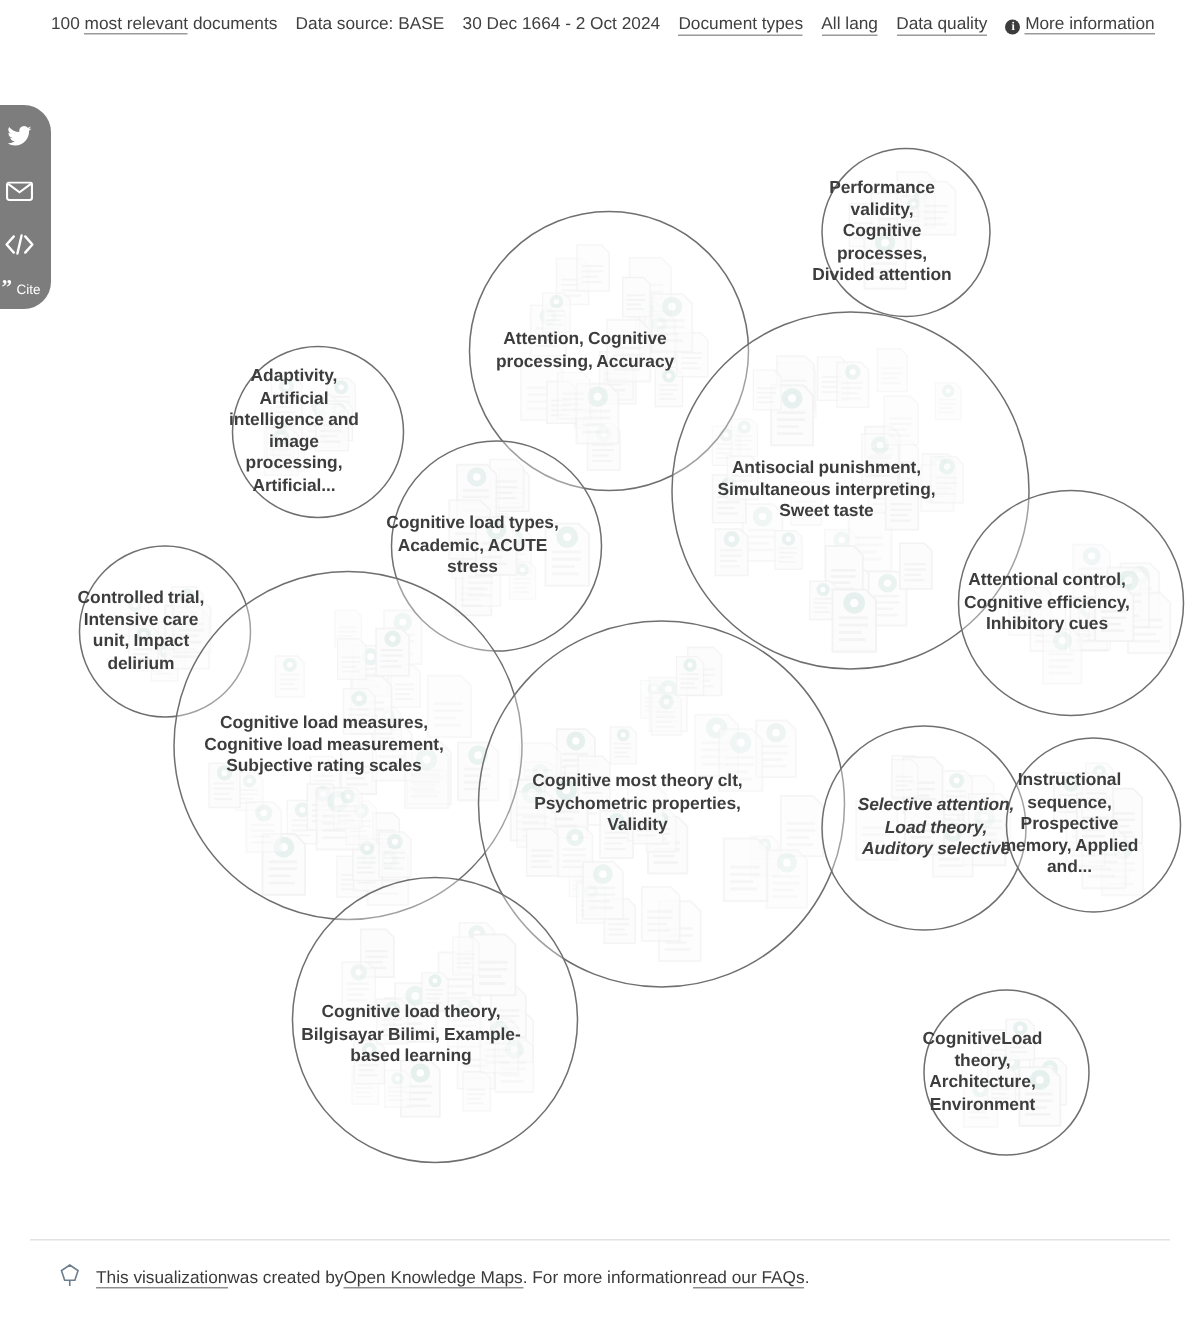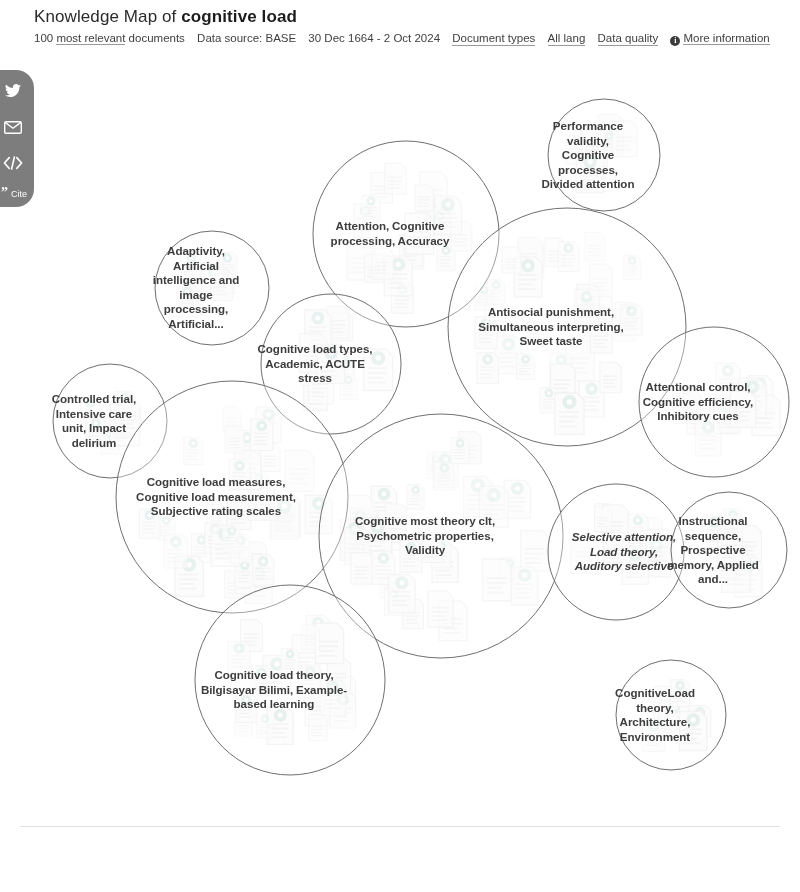--- a/index.html
+++ b/index.html
@@ -134,21 +134,20 @@
     border-bottom: 1px solid #8f8f8f;
     cursor: pointer;
   }
 </style>
 </head>
 <body>
 
 <div id="page">
 
   <div class="header">
-    <div class="map-title"><span>Knowledge Map of </span><span class="q">cognitive load</span></div>
 
     <div class="subline">
       <span class="seg"><span>100 </span><span class="lnk">most relevant</span><span> documents</span></span>
       <span class="seg">Data source: BASE</span>
       <span class="seg">30 Dec 1664 - 2 Oct 2024</span>
       <span class="seg lnk">Document types</span>
       <span class="seg lnk">All lang</span>
       <span class="seg lnk">Data quality</span>
       <span class="seg"><span class="info-dot">i</span><span class="lnk">More information</span></span>
     </div>
@@ -1098,14 +1097,28 @@
         <div class="bubble-label" style="left: 216px; top: 445px; width: 167px;">Cognitive load measures, Cognitive load measurement, Subjective rating scales</div>
         <div class="bubble-label" style="left: 425px; top: 484px; width: 180px;">Cognitive most theory clt, Psychometric properties, Validity</div>
         <div class="bubble-label" style="left: 624px; top: 500px; width: 108px; font-style: italic;">Selective attention, Load theory, Auditory selective</div>
         <div class="bubble-label" style="left: 713px; top: 498px; width: 96px;">Instructional sequence, Prospective memory, Applied and...</div>
         <div class="bubble-label" style="left: 274px; top: 628px; width: 150px; margin-top: 10px;">Cognitive load theory, Bilgisayar Bilimi, Example-based learning</div>
         <div class="bubble-label" style="left: 655px; top: 663px; width: 92px;">CognitiveLoad theory, Architecture, Environment</div>
       </div>
   </div>
 
   <div class="footer-rule"></div>
+  <div class="footer">
+    <span class="okm-logo">
+      <svg width="17" height="17" viewBox="0 0 17 17">
+          <path d="M8.5 1.3 14 5.1l-2.1 6.4H5.1L3 5.1z" fill="none" stroke="#6d7d8c" stroke-width="1.1"></path>
+          <path d="M8.5 11.5v3.8" fill="none" stroke="#6d7d8c" stroke-width="1.1"></path>
+        </svg>
+    </span>
+    <span class="flnk">This visualization</span>
+    <span> was created by </span>
+    <span class="flnk">Open Knowledge Maps</span>
+    <span>. For more information </span>
+    <span class="flnk">read our FAQs</span>
+    <span>.</span>
+  </div>
 
 </div>
 
 </body></html>

